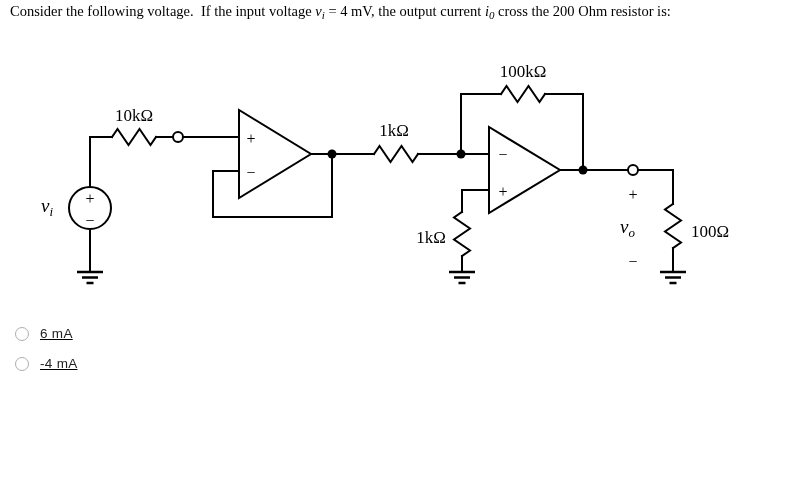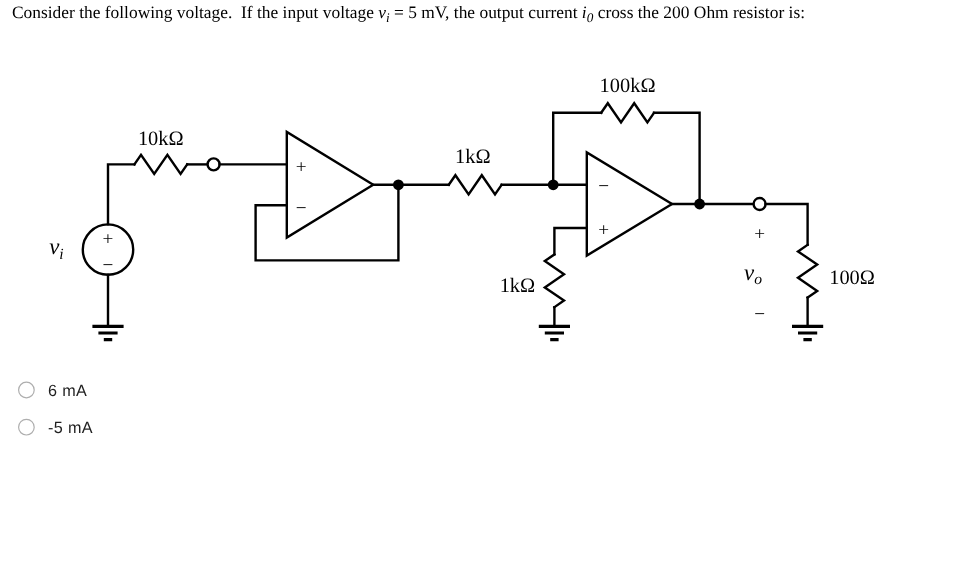--- a/index.html
+++ b/index.html
@@ -36,44 +36,45 @@
   .clabel { fill: #000; font-family: "Liberation Serif", serif; font-size: 17px; }
   .csign  { fill: #000; font-family: "Liberation Serif", serif; font-size: 16px; }
   .cvar   { fill: #000; font-family: "Liberation Serif", serif; font-size: 19px; font-style: italic; }
   .csub   { font-size: 13px; font-style: italic; }
   .options {
     position: absolute;
     left: 15px; top: 310px;
   }
   .option-row {
     display: flex;
-    align-items: center;
+    align-items: flex-end;
     height: 30.7px;
     cursor: default;
+    text-decoration: underline;
   }
   .radio {
     width: 14px; height: 14px;
     border: 1.5px solid #aeaeae;
     border-radius: 50%;
     background: #fff;
     box-sizing: border-box;
     flex: 0 0 auto;
   }
   .option-label {
     margin-left: 11px;
     font-family: "Liberation Sans", sans-serif;
     font-size: 13.5px;
     color: #1f1f1f;
     letter-spacing: 0.3px;
   }
 </style>
 </head>
 <body>
 
-<div class="question"><span>Consider the following voltage.  If the input voltage </span><i>v</i><sub>i</sub><span> = 5 mV, the output current </span><i>i</i><sub>0</sub><span> cross the 200 Ohm resistor is:</span></div>
+<div class="question"><span>Consider the following voltage.  If the input voltage </span><i>v</i><sub>i</sub><span> = 4 mV, the output current </span><i>i</i><sub>0</sub><span> cross the 200 Ohm resistor is:</span></div>
 
 <svg class="circuit-svg" width="800" height="486" viewBox="0 0 800 486">
 
   <circle cx="90" cy="208" r="21" class="wire"></circle>
   <text x="90" y="204" text-anchor="middle" class="csign">+</text>
   <text x="90" y="226" text-anchor="middle" class="csign">−</text>
   <text x="41" y="212" class="cvar"><tspan>v</tspan><tspan class="csub" dy="4">i</tspan></text>
 
   <path class="wire" d="M90,187 V137 H112"></path>
 
@@ -130,15 +131,15 @@
   <path class="gnd" d="M660,272 H686 M665,277.5 H681 M669.5,283 H676.5"></path>
 </svg>
 
 <div class="options">
   <div class="option-row">
     <span class="radio"></span>
     <span class="option-label">6 mA</span>
   </div>
   <div class="option-row">
     <span class="radio"></span>
-    <span class="option-label">-5 mA</span>
+    <span class="option-label">-4 mA</span>
   </div>
 </div>
 
 </body></html>

